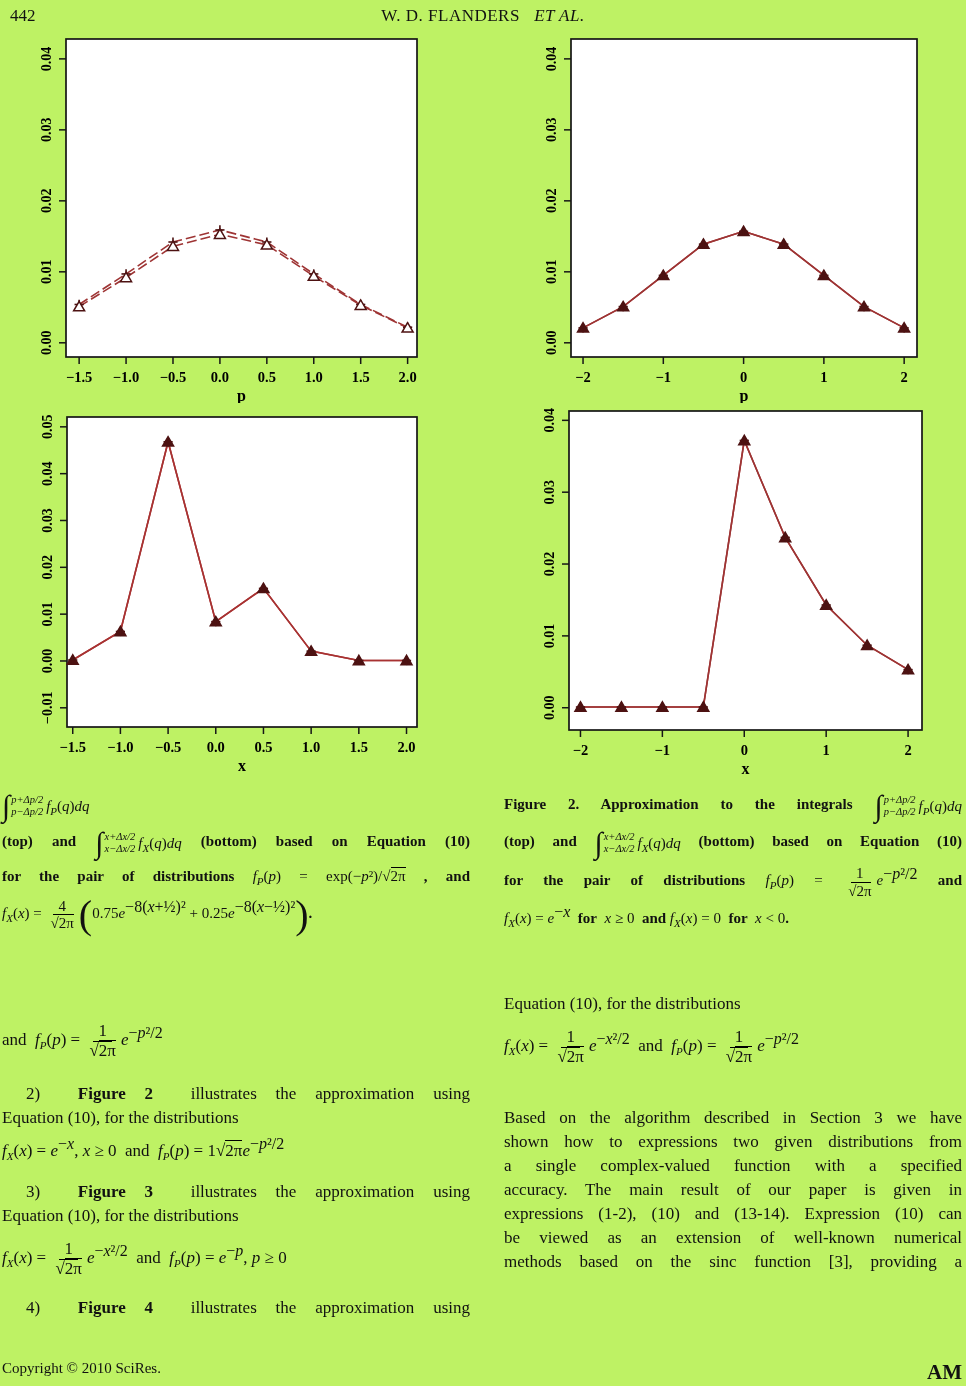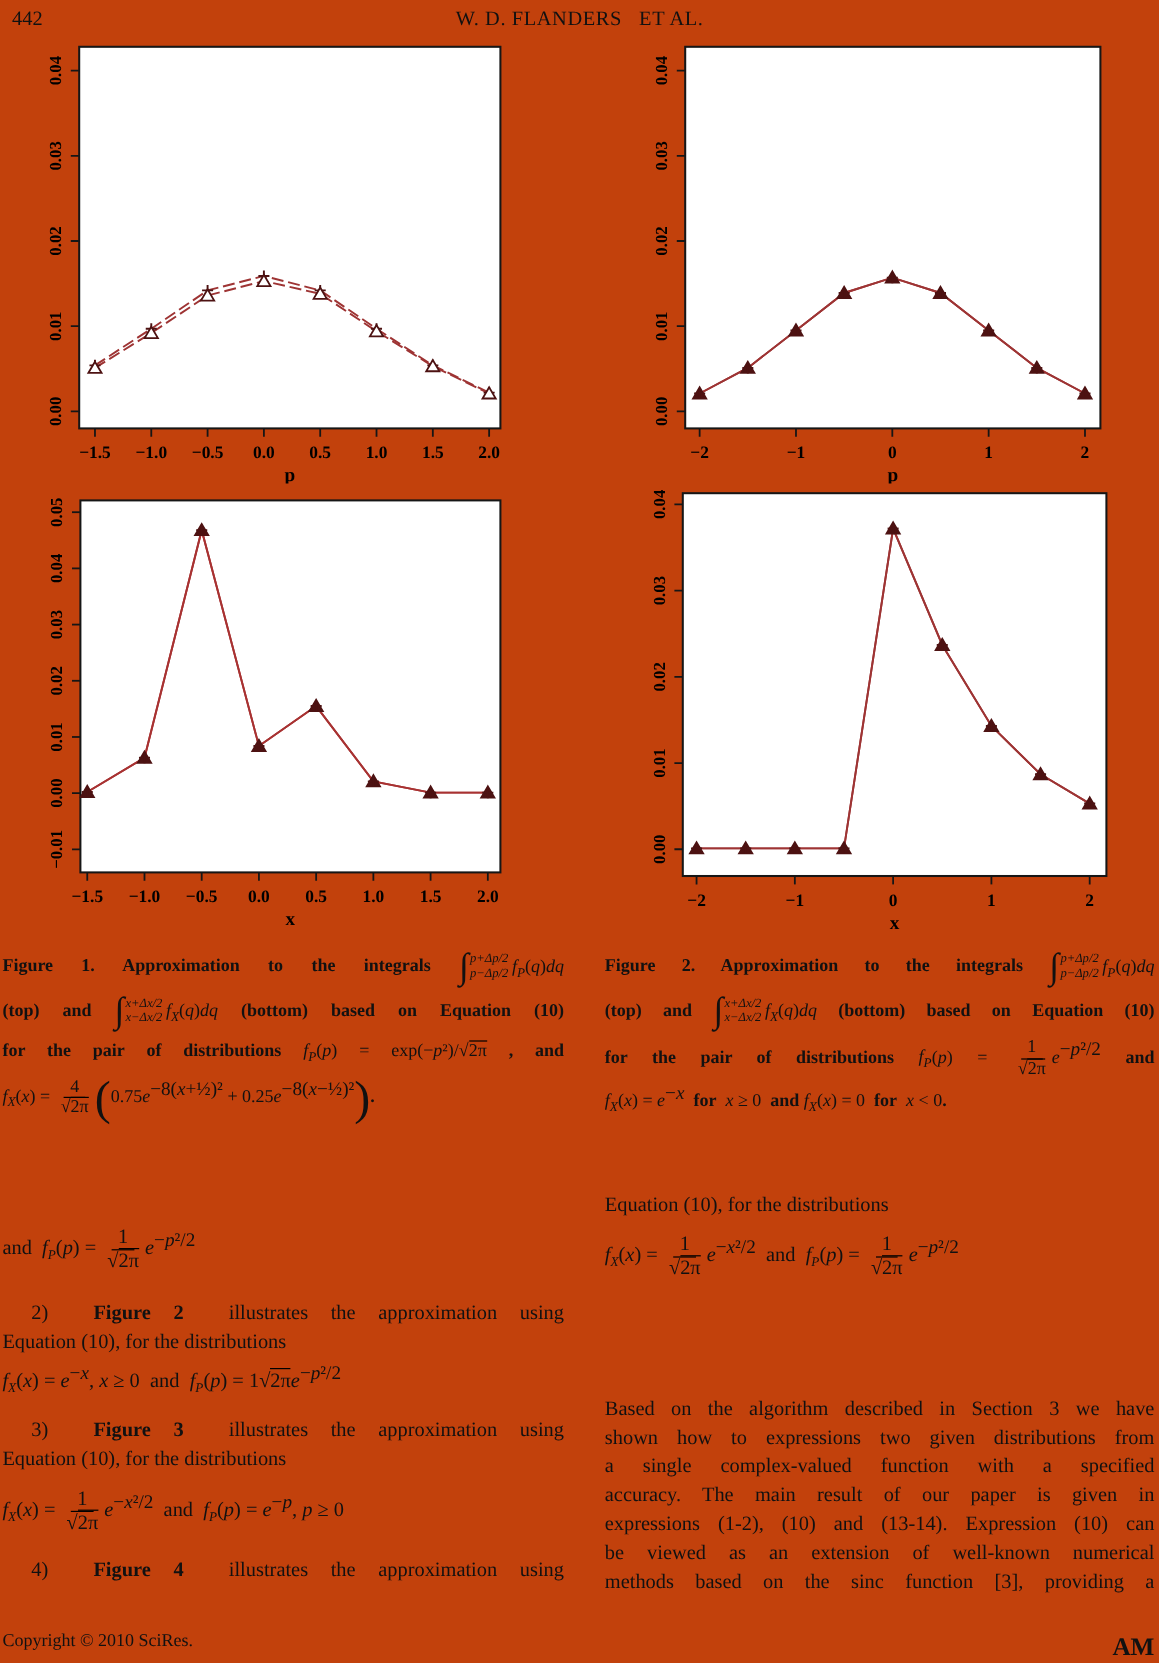--- a/index.html
+++ b/index.html
@@ -1,22 +1,22 @@
 <!DOCTYPE html>
 <html><head>
 <meta charset="utf-8">
 <style>
   html,body{margin:0;padding:0;background:#ffffff;}
-  .page{position:relative;width:966px;height:1386px;background:#c2410c;
+  .page{position:relative;width:966px;height:1386px;background:#bef264;
         font-family:"Liberation Serif","DejaVu Serif",serif;color:#111;overflow:hidden;}
   .abs{position:absolute;}
   
   .pagenum{font-size:17px;}
   .runhead{font-size:17px;letter-spacing:0.5px;}
-  .runhead .it{}
+  .runhead .it{font-style:italic;}
   
   svg{font-family:"Liberation Serif","DejaVu Serif",serif;}
   
   .cap{font-size:15px;line-height:1.5;}
   .cap b{font-weight:bold;}
   .capline{margin-bottom:7px;}
   .body-text{font-size:17px;line-height:24px;}
   .jline{text-align:justify;text-align-last:justify;}
   .indent{text-indent:24px;}
   .heading{font-size:20px;font-weight:bold;}
@@ -266,21 +266,21 @@
       <line x1="252.22273781902553" y1="126.8504504504505" x2="252.22273781902553" y2="136.05045045045048" stroke="#4d1212" stroke-width="1.6"></line>
       <line x1="288.57401392111365" y1="198.98648648648648" x2="297.7740139211137" y2="198.98648648648648" stroke="#4d1212" stroke-width="1.6"></line>
       <line x1="293.17401392111367" y1="194.3864864864865" x2="293.17401392111367" y2="203.58648648648648" stroke="#4d1212" stroke-width="1.6"></line>
       <line x1="329.5252900232018" y1="239.22072072072075" x2="338.72529002320186" y2="239.22072072072075" stroke="#4d1212" stroke-width="1.6"></line>
       <line x1="334.12529002320184" y1="234.62072072072075" x2="334.12529002320184" y2="243.82072072072074" stroke="#4d1212" stroke-width="1.6"></line>
       <line x1="370.47656612529" y1="263.64864864864865" x2="379.67656612529004" y2="263.64864864864865" stroke="#4d1212" stroke-width="1.6"></line>
       <line x1="375.07656612529" y1="259.0486486486486" x2="375.07656612529" y2="268.24864864864867" stroke="#4d1212" stroke-width="1.6"></line>
     </svg>
 
   <div class="abs cap" style="left:2px;top:791px;width:468px;">
-    <div class="capline jline"><b>Figure 1. Approximation to the integrals</b> <span class="m">
+    <div class="capline jline"> <span class="m">
           <span class="int">∫</span>
           <span class="lims">
             <span>p+Δp/2</span>
             <span>p−Δp/2</span>
           </span>
           <span class="mx"><i>f<sub>P</sub></i>(<i>q</i>)<i>dq</i></span>
         </span></div>
     <div class="capline jline"><b>(top) and</b> <span class="m">
           <span class="int">∫</span>
           <span class="lims">
@@ -350,21 +350,21 @@
 
   <div class="abs body-text" style="left:504px;top:1028px;width:458px;"><i>f<sub>X</sub></i>(<i>x</i>) = <span class="fr">
         <span class="nu">1</span>
         <span class="de"><span class="rt">√<span class="ov">2π</span></span></span>
       </span><i>e</i><sup>−<i>x</i>²/2</sup> &nbsp;and&nbsp; <i>f<sub>P</sub></i>(<i>p</i>) = <span class="fr">
         <span class="nu">1</span>
         <span class="de"><span class="rt">√<span class="ov">2π</span></span></span>
       </span><i>e</i><sup>−<i>p</i>²/2</sup></div>
 
 
-  <div class="abs body-text" style="left:504px;top:1162px;width:458px;">
+  <div class="abs body-text" style="left:504px;top:1106px;width:458px;">
       <div class="jline">Based on the algorithm described in Section 3 we have</div>
       <div class="jline">shown how to expressions two given distributions from</div>
       <div class="jline">a single complex-valued function with a specified</div>
       <div class="jline">accuracy. The main result of our paper is given in</div>
       <div class="jline">expressions (1-2), (10) and (13-14). Expression (10) can</div>
       <div class="jline">be viewed as an extension of well-known numerical</div>
       <div class="jline">methods based on the sinc function [3], providing a</div>
     </div>
 
   <div class="abs footer-left" style="left:2px;top:1360px;">Copyright © 2010 SciRes.</div>

